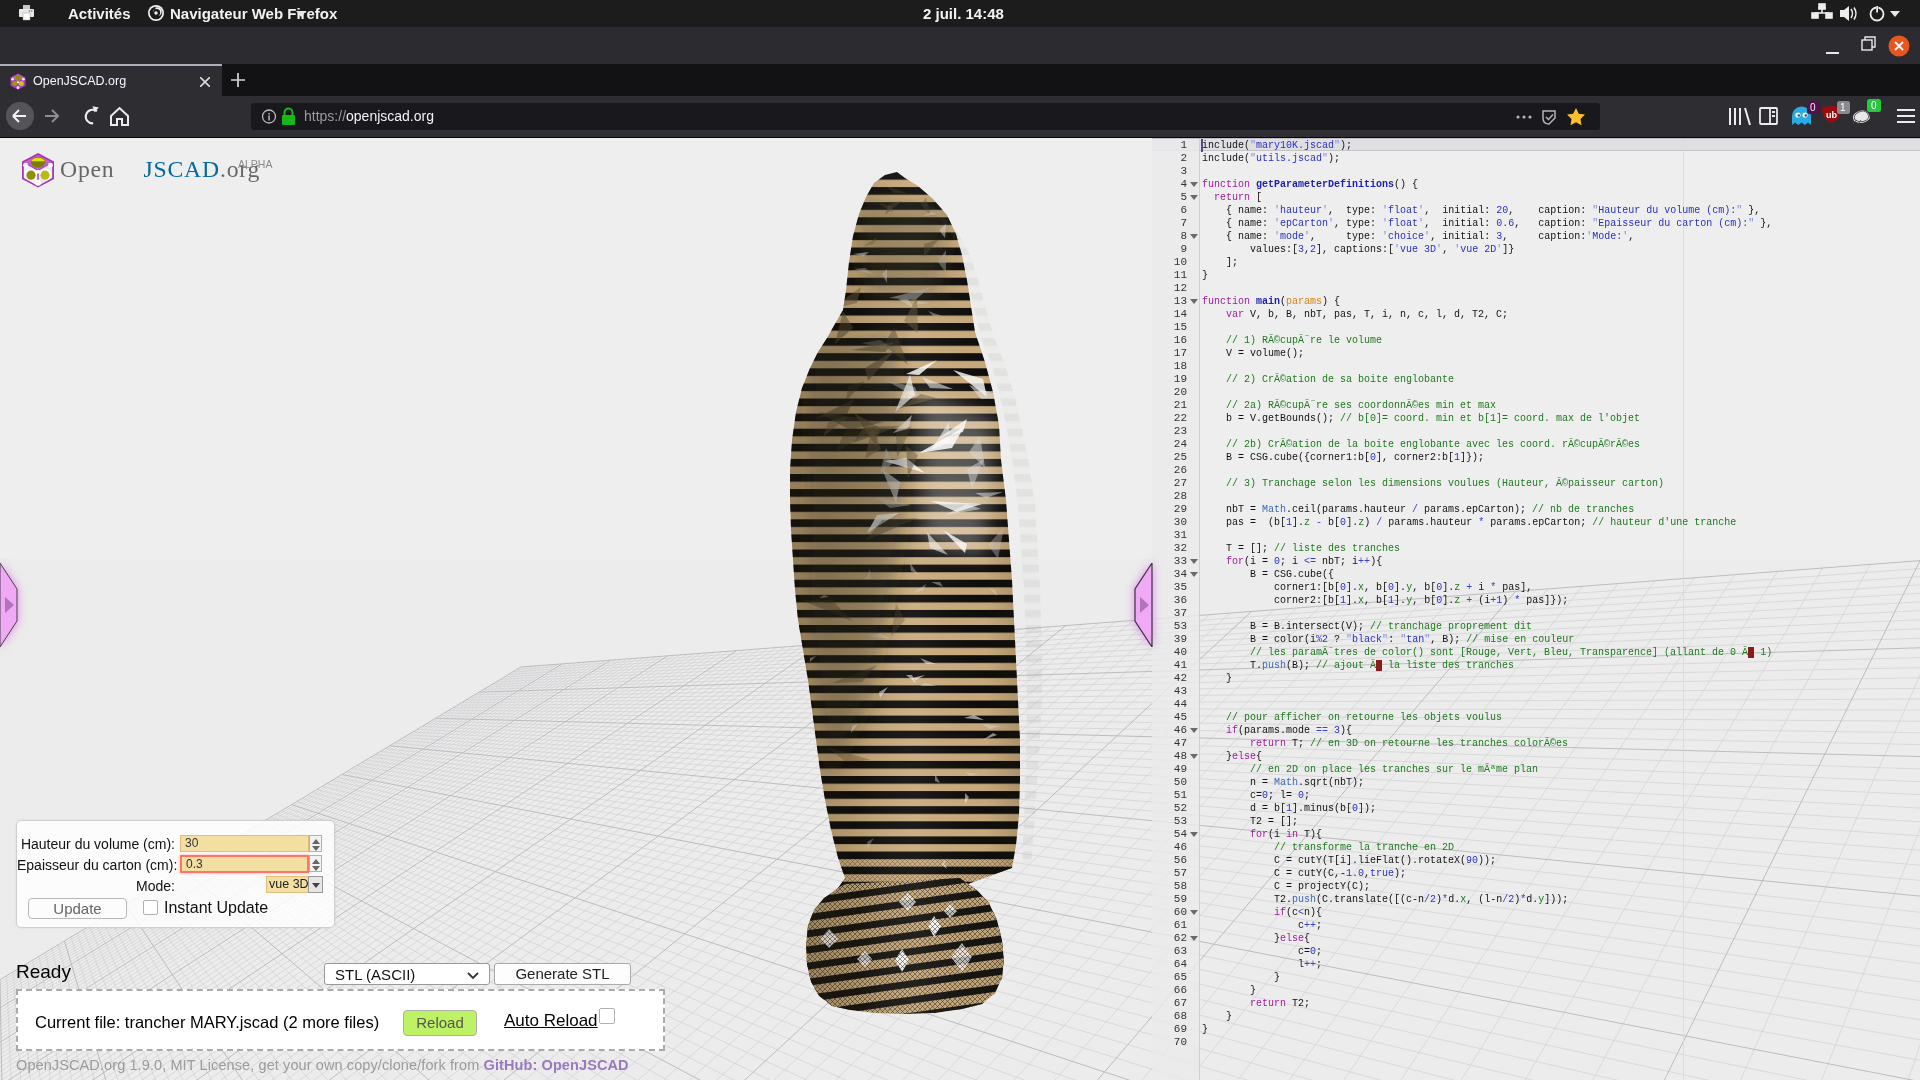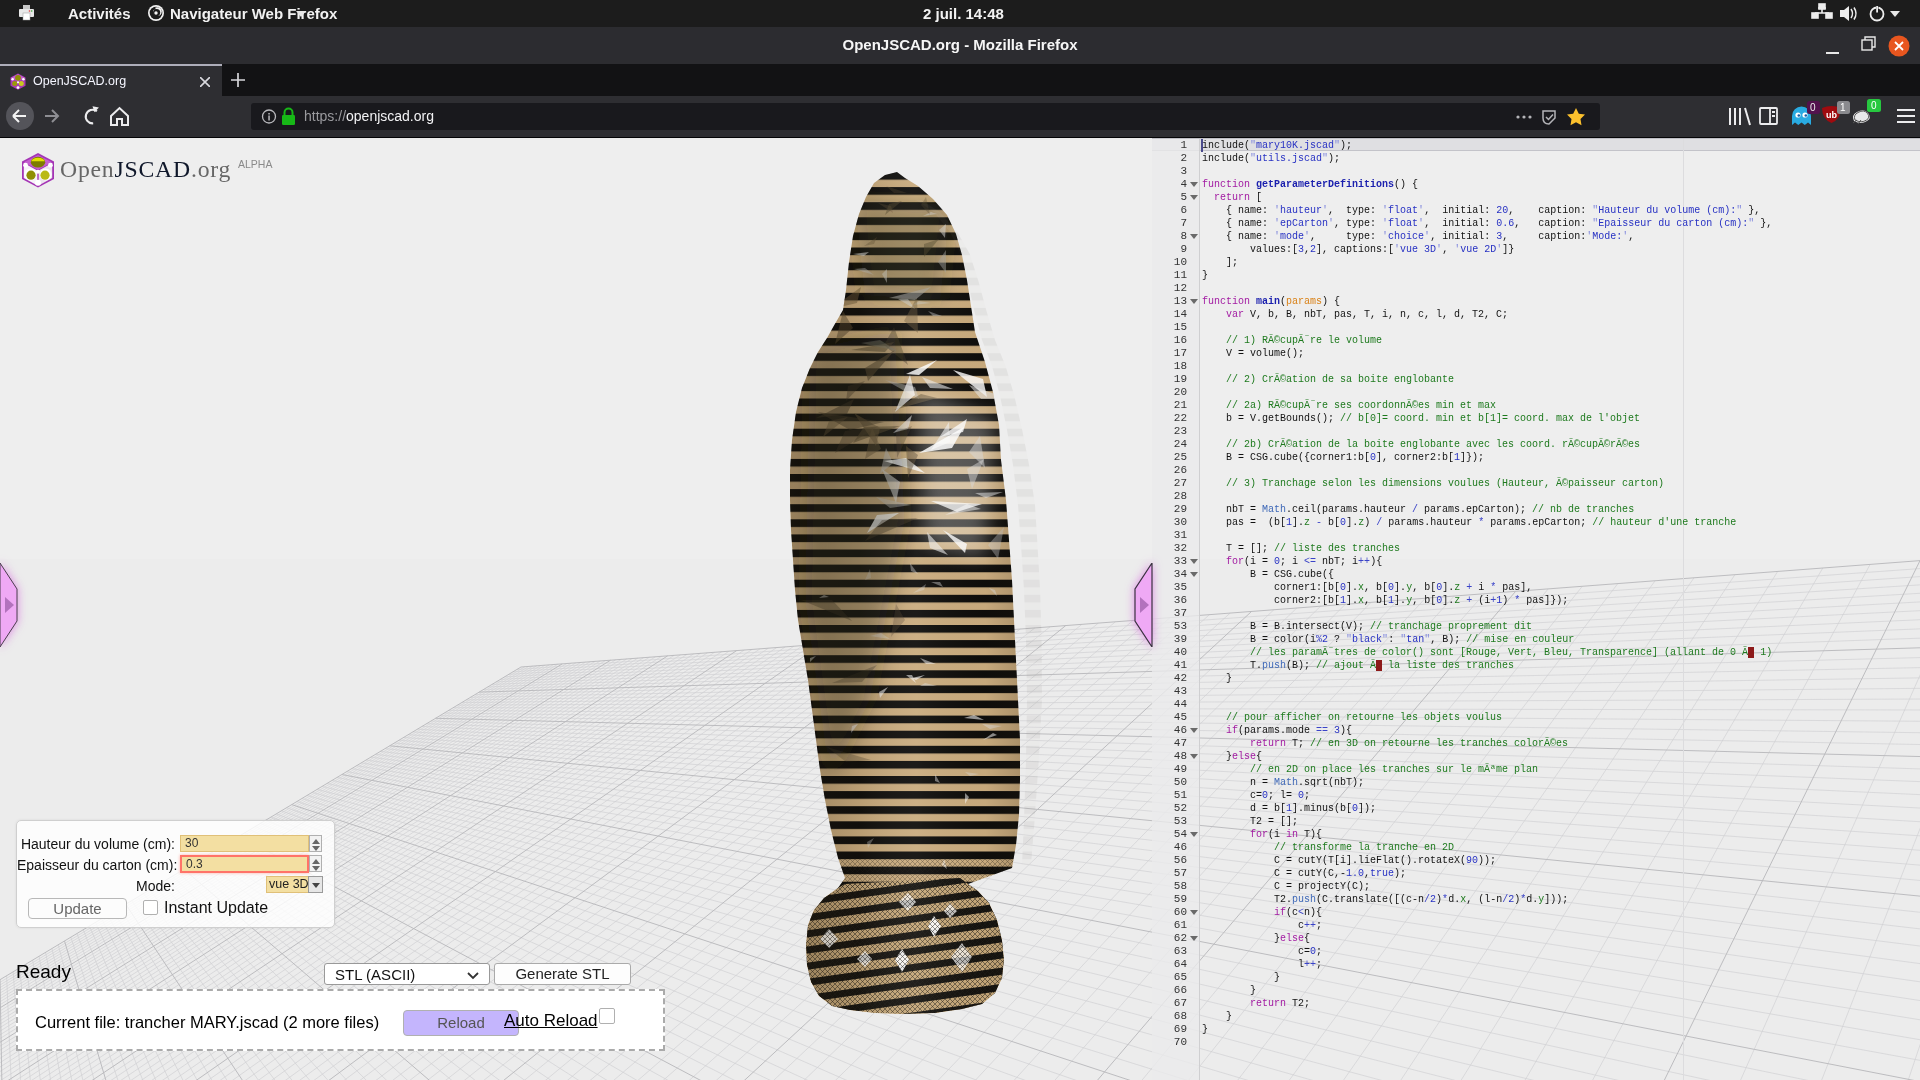--- a/index.html
+++ b/index.html
@@ -26,34 +26,34 @@
 .c{color:#1e7a1e;}
 .fn{color:#1a1fae;font-weight:bold;}
 .sup{color:#3e68b7;}
 .pa{color:#d98116;font-style:italic;}
 .bad{background:#8d1a1a;color:#8d1a1a;}
 #printmargin{position:absolute;left:531px;top:0;width:1px;height:941px;background:#dcdcde;}
 #activeline{position:absolute;left:0;top:0;width:768px;height:13px;background:rgba(205,205,210,0.45);border-top:1px solid rgba(160,160,170,0.5);border-bottom:1px solid rgba(160,160,170,0.45);}
 #caret{position:absolute;left:49px;top:0;width:2px;height:13px;background:#4a4a8c;}
 #logo{position:absolute;left:21px;top:15px;}
 #logotext{position:absolute;left:39px;top:2px;letter-spacing:0.8px;font-family:"Liberation Serif",serif;font-size:23.7px;color:#666;}
-#logotext .m{color:#0f172a;}
+#logotext .m{color:#0369a1;margin-left:29px;}
 #alpha{position:absolute;left:217px;top:4px;font-size:10.5px;color:#8a8a8a;font-family:"Liberation Sans",sans-serif;}
 .handle{position:absolute;filter:drop-shadow(0 0 5px rgba(216,110,224,0.8));}
 #panel{position:absolute;left:16px;top:681px;width:319px;height:108px;background:rgba(255,255,255,0.82);border:1px solid #cfcfcf;border-radius:5px;box-shadow:0 0 3px rgba(0,0,0,0.08);font-size:14px;color:#111;}
 .plabel{position:absolute;width:158px;left:0;text-align:right;white-space:nowrap;}
 .pinput{position:absolute;background:#f3dfa2;border:1px solid #e0c078;font-size:12px;color:#333;padding-left:4px;line-height:14px;}
 .spin{position:absolute;width:13px;height:17px;background:#f2f2f2;border:1px solid #b0b0b0;}
 .spin i{position:absolute;left:2px;width:0;height:0;border-left:4px solid transparent;border-right:4px solid transparent;}
 .btn{position:absolute;background:#fcfcfc;border:1px solid #b8b8b8;border-radius:4px;color:#555;text-align:center;}
 #ready{position:absolute;left:16px;top:822px;font-size:19px;color:#000;}
 #stlsel{position:absolute;left:324px;top:824px;width:166px;height:22px;background:#fff;border:1px solid #999;border-radius:3px;font-size:15px;color:#111;}
 #genstl{position:absolute;left:494px;top:824px;width:137px;height:22px;background:#fdfdfd;border:1px solid #aaa;border-radius:3px;font-size:15px;color:#222;text-align:center;line-height:20px;}
 #filebox{position:absolute;left:16px;top:850px;width:649px;height:62px;background:#fff;border:2px dashed #aaa;font-size:17px;color:#000;}
-#reload{position:absolute;left:385px;top:19px;width:116px;height:26px;background:#c4b5fd;border:1px solid #b0b0b0;border-radius:4px;font-size:15px;color:#555;text-align:center;line-height:24px;}
+#reload{position:absolute;left:385px;top:19px;width:74px;height:26px;background:#bef264;border:1px solid #b0b0b0;border-radius:4px;font-size:15px;color:#555;text-align:center;line-height:24px;}
 #footer{position:absolute;left:16px;top:918px;font-size:14.5px;color:#9b9b9b;letter-spacing:0.1px;}
 #footer b{color:#9a79c1;}
 .cb{position:absolute;width:15px;height:15px;background:#fff;border:1px solid #b0b0b0;border-radius:2px;}
 </style></head>
 <body>
 <div id="topbar">
  <svg width="1920" height="27" style="position:absolute;left:0;top:0">
   <g fill="#e8e8e8">
    <rect x="19" y="9" width="15" height="8" rx="1"></rect>
         <rect x="23" y="5" width="7" height="4" fill="#c9c9c9"></rect>
@@ -85,21 +85,20 @@
       </g>
   <g transform="translate(1869,5)">
         <circle cx="8" cy="9" r="6.5" fill="none" stroke="#ededed" stroke-width="1.8"></circle>
         <rect x="7" y="0" width="2.4" height="8" fill="#1c1c1c"></rect>
         <rect x="7.2" y="1" width="1.8" height="6.5" fill="#ededed"></rect>
       </g>
   <path d="M1890 11 l10 0 l-5 6 z" fill="#e8e8e8"></path>
  </svg>
 </div>
 <div id="titlebar">
- <div style="position:absolute;left:0;width:1920px;text-align:center;top:9px;" class="tb">OpenJSCAD.org - Mozilla Firefox</div>
  <svg width="1920" height="37" style="position:absolute;left:0;top:0">
   <rect x="1826" y="25" width="13" height="2" fill="#e8e8e8"></rect>
   <g fill="none" stroke="#e8e8e8" stroke-width="1.4">
         <rect x="1862" y="13" width="10" height="10"></rect>
         <path d="M1865 13 v-3 h10 v10 h-3"></path>
       </g>
   <circle cx="1899" cy="19" r="10.5" fill="#e8561f"></circle>
   <path d="M1895 15 l8 8 M1903 15 l-8 8" stroke="#fff" stroke-width="1.8"></path>
  </svg>
 </div>
@@ -490,13 +489,14 @@
         <path d="M1 1 l5 5 l5 -5" stroke="#333" stroke-width="1.8" fill="none"></path>
       </svg>
 </div>
 <div id="genstl">Generate STL</div>
 <div id="filebox">
   <div style="position:absolute;left:17px;top:22px;font-size:16.5px;">Current file: trancher MARY.jscad (2 more files)</div>
   <div id="reload">Reload</div>
   <div style="position:absolute;left:486px;top:20px;text-decoration:underline;">Auto Reload</div>
   <div class="cb" style="left:581px;top:17px;width:16px;height:16px;"></div>
 </div>
+<div id="footer">OpenJSCAD.org 1.9.0, MIT License, get your own copy/clone/fork from <b>GitHub: OpenJSCAD</b></div>
 </div>
 
 </body></html>

